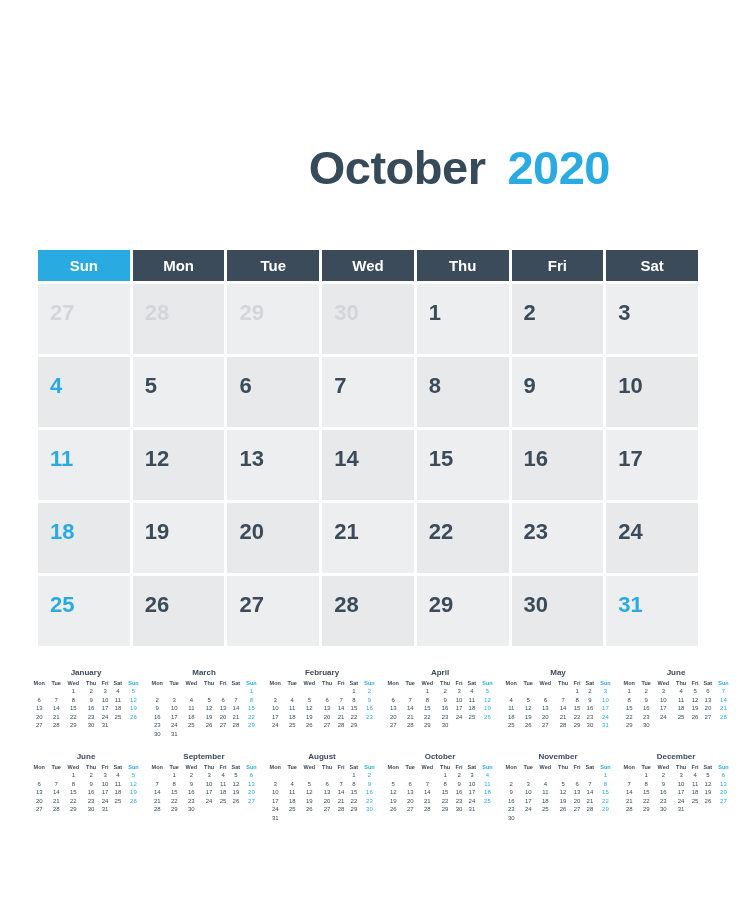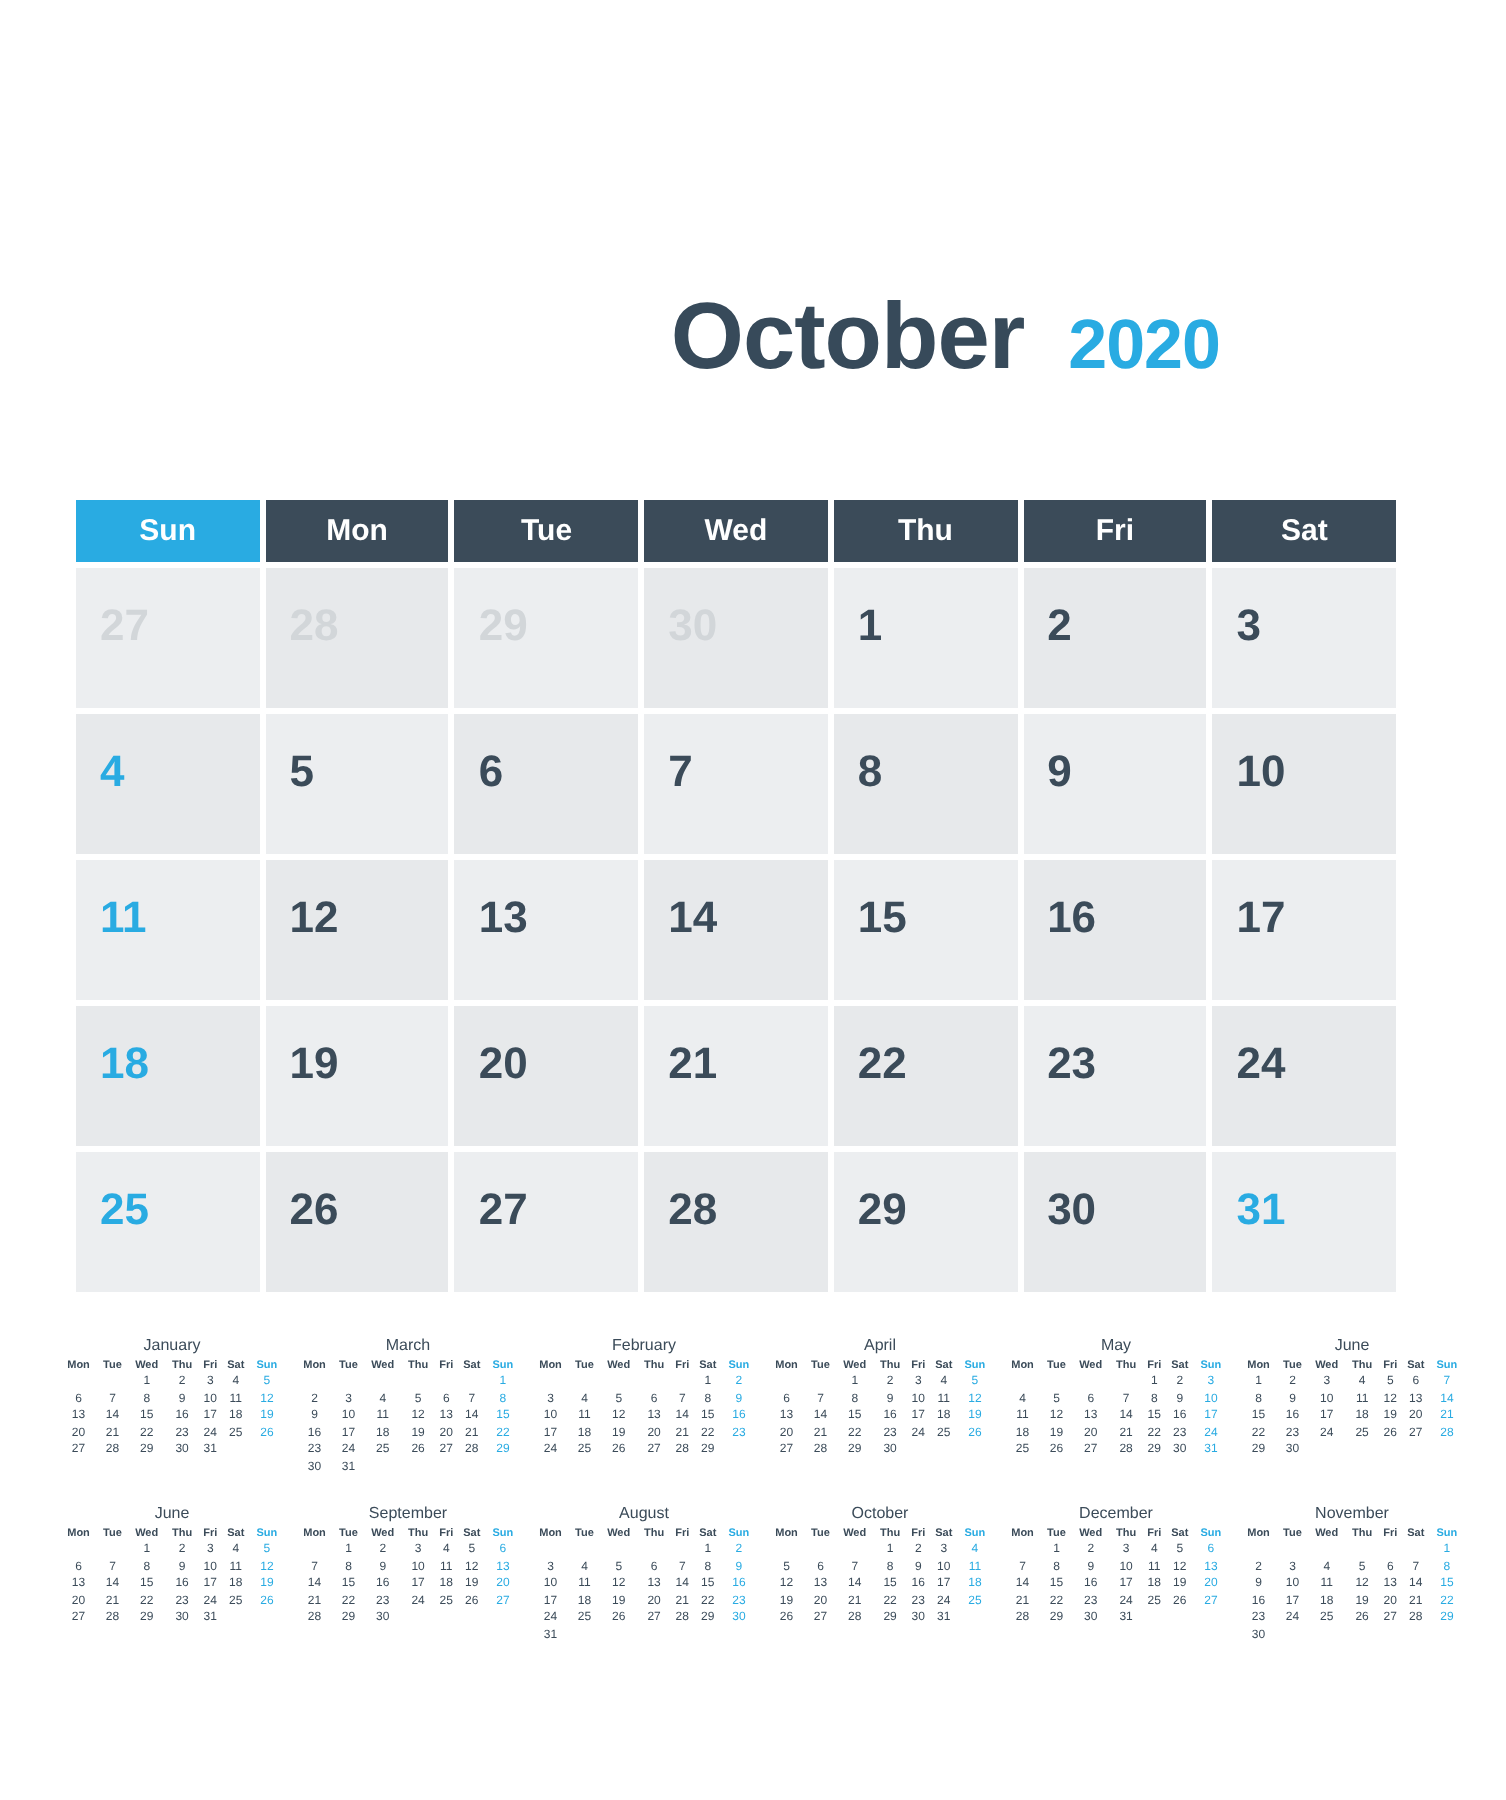--- a/index.html
+++ b/index.html
@@ -33,21 +33,21 @@
     align-items: baseline;
     gap: 22px;
   }
   .title-month {
     font-size: 47px;
     font-weight: bold;
     color: #374a5a;
     letter-spacing: -0.5px;
   }
   .title-year {
-    font-size: 35px;
+    font-size: 47px;
     font-weight: bold;
     color: #29abe2;
     letter-spacing: -0.5px;
   }
 
   
   .main-cal {
     position: absolute;
     top: 250px;
     left: 38px;
@@ -118,21 +118,21 @@
     grid-template-columns: repeat(6, 1fr);
     column-gap: 6px;
     row-gap: 14px;
   }
   .mini {
     width: 112px;
   }
   .mini-title {
     text-align: center;
     font-size: 8px;
-    font-weight: normal;
+    font-weight: bold;
     color: #3b4b59;
     margin-bottom: 2px;
   }
   .mini table {
     border-collapse: collapse;
     width: 100%;
   }
   .mini th {
     font-size: 5.5px;
     font-weight: bold;
@@ -942,20 +942,92 @@
                 <td>28</td>
                 <td>29</td>
                 <td>30</td>
                 <td>31</td>
                 <td class="empty"></td>
               </tr>
             </tbody>
           </table>
         </div>
         <div class="mini">
+          <div class="mini-title">November</div>
+          <table>
+            <thead>
+              <tr>
+                <th>Mon</th>
+                <th>Tue</th>
+                <th>Wed</th>
+                <th>Thu</th>
+                <th>Fri</th>
+                <th>Sat</th>
+                <th class="sun">Sun</th>
+              </tr>
+            </thead>
+            <tbody>
+              <tr>
+                <td class="empty"></td>
+                <td class="empty"></td>
+                <td class="empty"></td>
+                <td class="empty"></td>
+                <td class="empty"></td>
+                <td class="empty"></td>
+                <td class="sun">1</td>
+              </tr>
+              <tr>
+                <td>2</td>
+                <td>3</td>
+                <td>4</td>
+                <td>5</td>
+                <td>6</td>
+                <td>7</td>
+                <td class="sun">8</td>
+              </tr>
+              <tr>
+                <td>9</td>
+                <td>10</td>
+                <td>11</td>
+                <td>12</td>
+                <td>13</td>
+                <td>14</td>
+                <td class="sun">15</td>
+              </tr>
+              <tr>
+                <td>16</td>
+                <td>17</td>
+                <td>18</td>
+                <td>19</td>
+                <td>20</td>
+                <td>21</td>
+                <td class="sun">22</td>
+              </tr>
+              <tr>
+                <td>23</td>
+                <td>24</td>
+                <td>25</td>
+                <td>26</td>
+                <td>27</td>
+                <td>28</td>
+                <td class="sun">29</td>
+              </tr>
+              <tr>
+                <td>30</td>
+                <td class="empty"></td>
+                <td class="empty"></td>
+                <td class="empty"></td>
+                <td class="empty"></td>
+                <td class="empty"></td>
+                <td class="empty"></td>
+              </tr>
+            </tbody>
+          </table>
+        </div>
+        <div class="mini">
           <div class="mini-title">December</div>
           <table>
             <thead>
               <tr>
                 <th>Mon</th>
                 <th>Tue</th>
                 <th>Wed</th>
                 <th>Thu</th>
                 <th>Fri</th>
                 <th>Sat</th>
@@ -1004,88 +1076,16 @@
                 <td>29</td>
                 <td>30</td>
                 <td>31</td>
                 <td class="empty"></td>
                 <td class="empty"></td>
                 <td class="empty"></td>
               </tr>
             </tbody>
           </table>
         </div>
-        <div class="mini">
-          <div class="mini-title">November</div>
-          <table>
-            <thead>
-              <tr>
-                <th>Mon</th>
-                <th>Tue</th>
-                <th>Wed</th>
-                <th>Thu</th>
-                <th>Fri</th>
-                <th>Sat</th>
-                <th class="sun">Sun</th>
-              </tr>
-            </thead>
-            <tbody>
-              <tr>
-                <td class="empty"></td>
-                <td class="empty"></td>
-                <td class="empty"></td>
-                <td class="empty"></td>
-                <td class="empty"></td>
-                <td class="empty"></td>
-                <td class="sun">1</td>
-              </tr>
-              <tr>
-                <td>2</td>
-                <td>3</td>
-                <td>4</td>
-                <td>5</td>
-                <td>6</td>
-                <td>7</td>
-                <td class="sun">8</td>
-              </tr>
-              <tr>
-                <td>9</td>
-                <td>10</td>
-                <td>11</td>
-                <td>12</td>
-                <td>13</td>
-                <td>14</td>
-                <td class="sun">15</td>
-              </tr>
-              <tr>
-                <td>16</td>
-                <td>17</td>
-                <td>18</td>
-                <td>19</td>
-                <td>20</td>
-                <td>21</td>
-                <td class="sun">22</td>
-              </tr>
-              <tr>
-                <td>23</td>
-                <td>24</td>
-                <td>25</td>
-                <td>26</td>
-                <td>27</td>
-                <td>28</td>
-                <td class="sun">29</td>
-              </tr>
-              <tr>
-                <td>30</td>
-                <td class="empty"></td>
-                <td class="empty"></td>
-                <td class="empty"></td>
-                <td class="empty"></td>
-                <td class="empty"></td>
-                <td class="empty"></td>
-              </tr>
-            </tbody>
-          </table>
-        </div>
       </div>
   </div>
 
 </div>
 
 </body></html>

